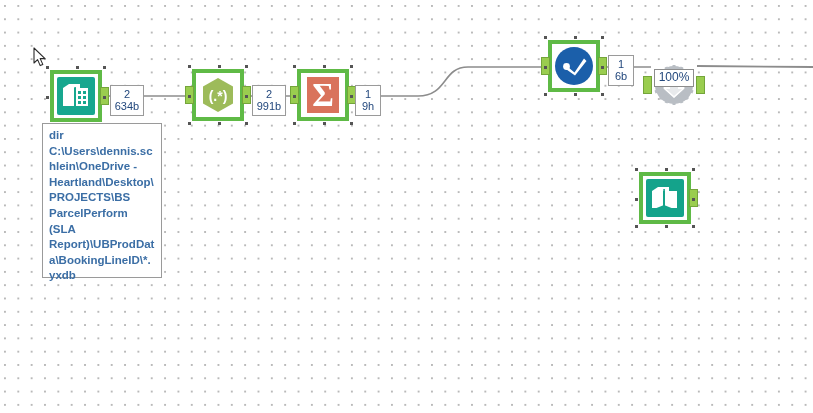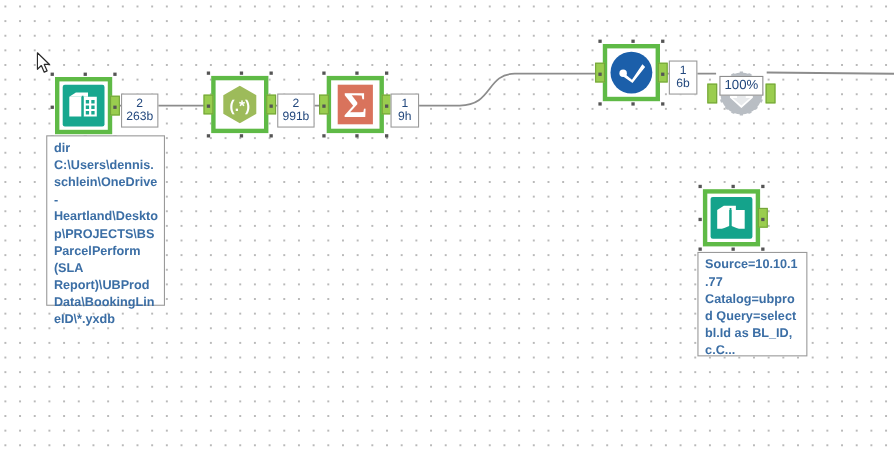--- a/index.html
+++ b/index.html
@@ -286,41 +286,40 @@
       <path d="M12 17 h22 v8 l-11 10 l-11 -10 z" fill="#ffffff" stroke="#b9bec4" stroke-width="1.2"></path>
       <path d="M19 19 h8 v6 h4 l-8 7 l-8 -7 h4 z" fill="#e8eaec"></path>
     </svg>
     <span class="pct">100%</span>
     <span class="nub left" style="left:-8px; top:12px;"></span>
     <span class="nub right" style="right:-8px; top:12px;"></span>
   </div>
 
   <div class="wire-label" style="left:110px; top:85px; width:34px;">
     <span class="c">2</span>
-    <span class="c">263b</span>
+    <span class="c">634b</span>
   </div>
 
   <div class="wire-label" style="left:252px; top:85px; width:34px;">
     <span class="c">2</span>
     <span class="c">991b</span>
   </div>
 
   <div class="wire-label" style="left:355px; top:85px; width:26px;">
     <span class="c">1</span>
     <span class="c">9h</span>
   </div>
 
   <div class="wire-label" style="left:608px; top:55px; width:26px;">
     <span class="c">1</span>
     <span class="c">6b</span>
   </div>
 
-  <div class="annotation" style="left:42px; top:123px; width:108px; height:155px;">dir C:\Users\dennis.schlein\OneDrive - Heartland\Desktop\PROJECTS\BS ParcelPerform (SLA Report)\UBProdData\BookingLineID\*.yxdb</div>
-
-  <div class="annotation" style="left:634px; top:229px; width:100px; height:95px;">Source=10.10.1.77 Catalog=ubprod Query=select  bl.Id as BL_ID, c.C...</div>
+  <div class="annotation" style="left:42px; top:123px; width:120px; height:155px;">dir C:\Users\dennis.schlein\OneDrive - Heartland\Desktop\PROJECTS\BS ParcelPerform (SLA Report)\UBProdData\BookingLineID\*.yxdb</div>
+
 
   <span class="cursor" style="left:33px; top:47px;">
     <svg width="15" height="21" viewBox="0 0 15 21" xmlns="http://www.w3.org/2000/svg">
       <path d="M1 1 L1 16 L4.6 12.6 L7.2 18.6 L9.8 17.4 L7.2 11.6 L12 11.6 Z" fill="#ffffff" stroke="#2b2b2b" stroke-width="1.1" stroke-linejoin="round"></path>
     </svg>
   </span>
 
 </div>
 
 </body></html>

